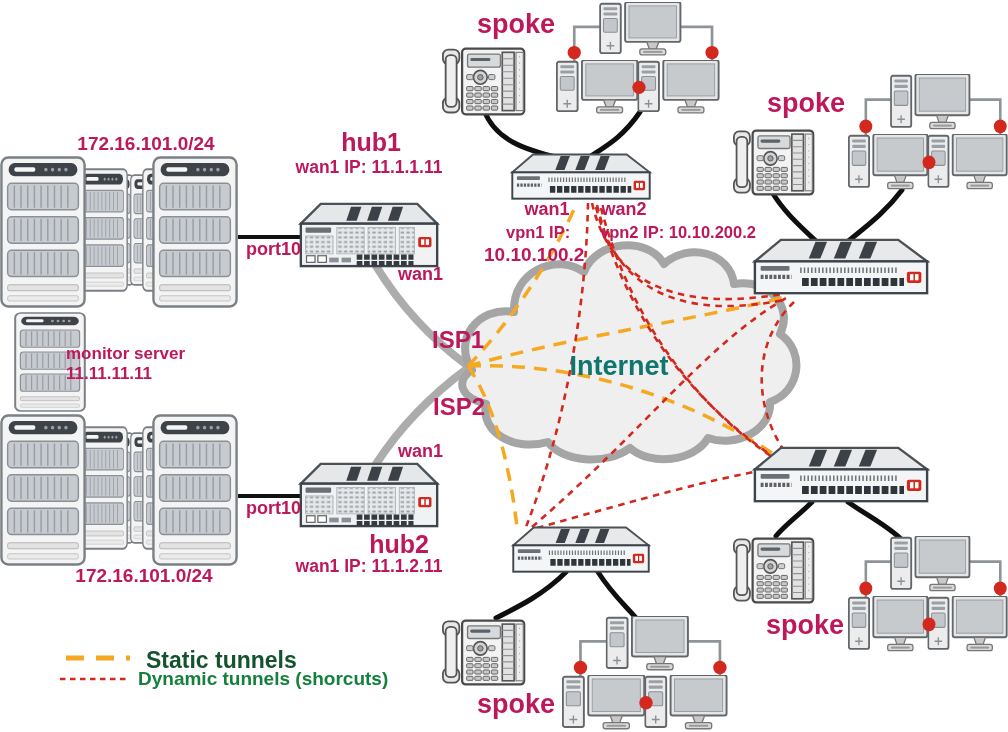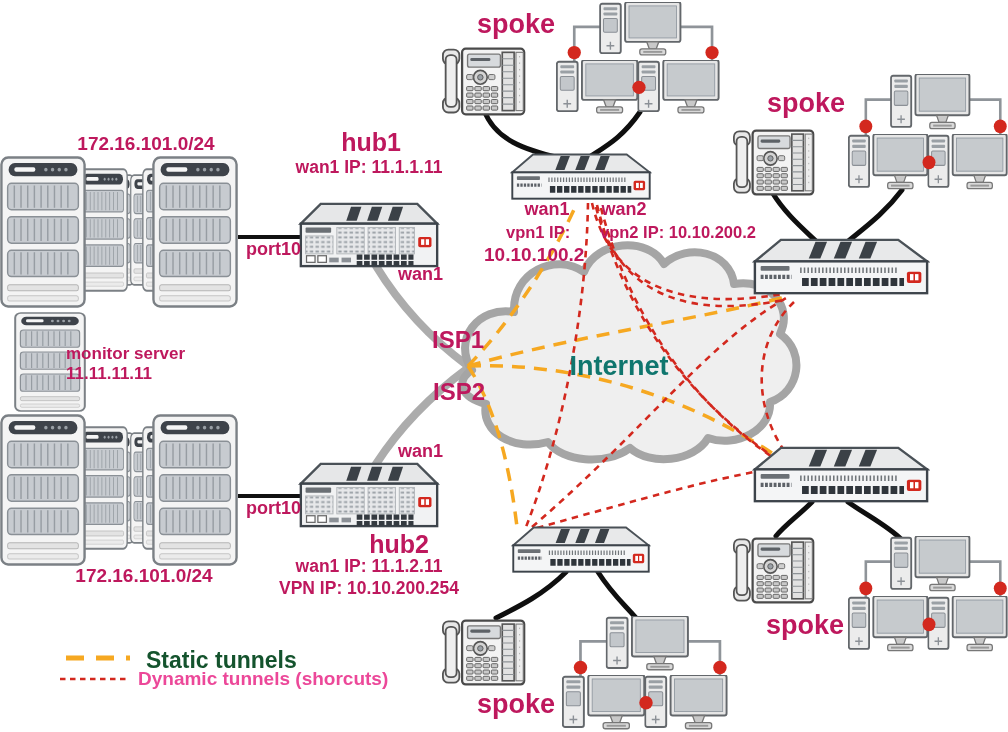--- a/index.html
+++ b/index.html
@@ -240,35 +240,34 @@
 <div class="lbl ctr" style="left:369px;top:158px;font-size:17.5px;">wan1 IP: 11.1.1.11</div>
 <div class="lbl" style="left:246px;top:240px;font-size:18px;">port10</div>
 <div class="lbl" style="left:398px;top:265px;font-size:18px;">wan1</div>
 
 <div class="lbl" style="left:66px;top:345px;font-size:17px;">monitor server</div>
 <div class="lbl" style="left:66px;top:365px;font-size:17px;">11.11.11.11</div>
 
 <div class="lbl ctr" style="left:144px;top:566px;font-size:19px;">172.16.101.0/24</div>
 <div class="lbl ctr" style="left:371px;top:531px;font-size:25px;margin-left:28px;">hub2</div>
 <div class="lbl ctr" style="left:369px;top:557px;font-size:17.5px;">wan1 IP: 11.1.2.11</div>
-<div class="lbl ctr" style="left:369px;top:579px;font-size:17.5px;">VPN IP: 10.10.200.254</div>
 <div class="lbl" style="left:246px;top:499px;font-size:18px;">port10</div>
 <div class="lbl" style="left:398px;top:442px;font-size:18px;">wan1</div>
 
 <div class="lbl" style="left:432px;top:327px;font-size:24px;font-weight:600;">ISP1</div>
-<div class="lbl" style="left:433px;top:379px;font-size:24px;font-weight:600;text-align:center;">ISP2</div>
+<div class="lbl" style="left:433px;top:394px;font-size:24px;font-weight:600;text-align:center;">ISP2</div>
 <div class="lbl ctr gray" style="left:619px;top:352px;font-size:27px;">Internet</div>
 
 <div class="lbl ctr" style="left:516px;top:10px;font-size:27px;">spoke</div>
 <div class="lbl ctr" style="left:547px;top:200px;font-size:18px;">wan1</div>
 <div class="lbl ctr" style="left:624px;top:200px;font-size:18px;">wan2</div>
 <div class="lbl" style="left:506px;top:224px;font-size:16.5px;">vpn1 IP:</div>
 <div class="lbl" style="left:484px;top:245px;font-size:19px;">10.10.100.2</div>
 <div class="lbl" style="left:600px;top:224px;font-size:16.5px;">vpn2 IP: 10.10.200.2</div>
 
 <div class="lbl ctr" style="left:806px;top:89px;font-size:27px;">spoke</div>
 <div class="lbl ctr" style="left:805px;top:611px;font-size:27px;">spoke</div>
 <div class="lbl ctr" style="left:516px;top:690px;font-size:27px;">spoke</div>
 
 <div class="lbl" style="left: 146px; top: 648px; font-size: 23px; color: #14532d;">Static tunnels</div>
-<div class="lbl" style="left: 138px; top: 669px; font-size: 19px; color: #ec4899;">Dynamic tunnels (shorcuts)</div>
+<div class="lbl" style="left: 138px; top: 669px; font-size: 19px; color: #15803d;">Dynamic tunnels (shorcuts)</div>
 
 </div>
 
 </body></html>

